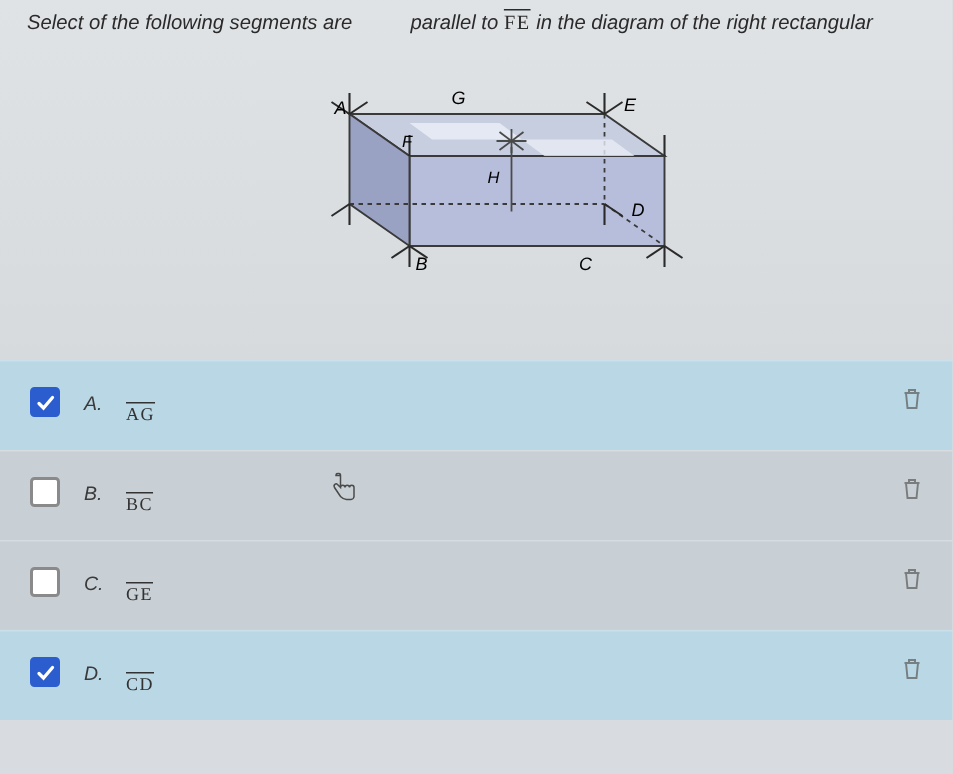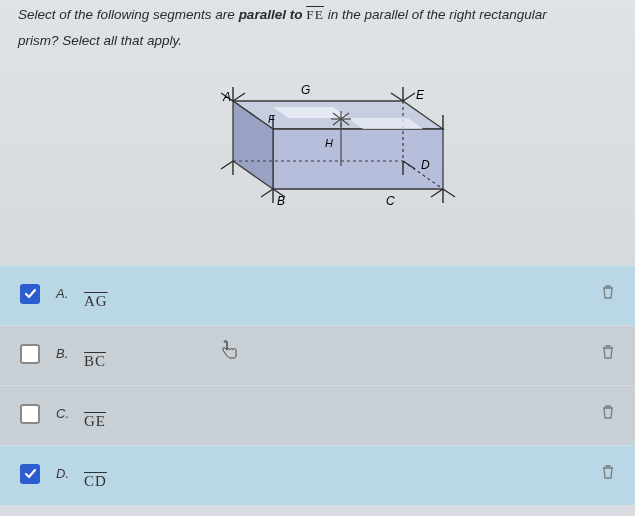--- a/index.html
+++ b/index.html
@@ -14,21 +14,21 @@
     .question-area {
       padding: 2px 8px 0 18px;
       background: linear-gradient(180deg, #e0e3e6 0%, #d6dadd 100%);
     }
     .question-text {
       font-size: 13.5px;
       line-height: 1.9;
       color: #2a2a2a;
       font-style: italic;
     }
-    .question-text .bold { font-weight: bold; }
+    .question-text .bold { font-weight: normal; margin-left: 35px; }
     .diagram-wrap {
       display: flex;
       justify-content: center;
       padding: 18px 0 24px 0;
     }
     .diagram {
       width: 300px;
       height: 170px;
     }
     .options {
@@ -63,21 +63,21 @@
     .checkbox.checked svg { display: block; }
     .checkbox svg { display: none; }
     .opt-letter {
       font-size: 13px;
       color: #3a3a3a;
       margin-right: 14px;
       width: 14px;
       font-style: italic;
     }
     .opt-label {
-      font-size: 15px;
+      font-size: 12px;
       font-family: "Times New Roman", serif;
       position: relative;
       top: 8px;
     }
     .overline {
       text-decoration: overline;
       letter-spacing: 1px;
     }
     .trash-icon {
       margin-left: auto;
@@ -90,23 +90,22 @@
       top: 14px;
       font-size: 18px;
       color: #555;
     }
   </style>
 </head>
 <body>
 
 <div class="question-area">
   <div class="question-text">
-    <span>Select of the following segments are </span><span class="bold">parallel to </span><span class="overline" style="font-family:Liberation Serif, serif;font-style:normal">FE</span><span> in the parallel of the right rectangular</span>
+    <span>Select of the following segments are </span><span class="bold">parallel to </span><span class="overline" style="font-family:Liberation Serif, serif;font-style:normal">FE</span><span> in the diagram of the right rectangular</span>
     <br>
-    <span>prism?   Select all that apply.</span>
   </div>
 
   <div class="diagram-wrap">
     <svg class="diagram" viewBox="0 0 300 170">
 
       <polygon points="60,30 230,30 270,58 100,58" fill="#c7cee0" stroke="#3a3a3a" stroke-width="1.3"></polygon>
 
       <polygon points="100,58 270,58 270,118 100,118" fill="#b7bedb" stroke="#3a3a3a" stroke-width="1.3"></polygon>
 
       <polygon points="60,30 100,58 100,118 60,90" fill="#9aa2c4" stroke="#3a3a3a" stroke-width="1.3"></polygon>

